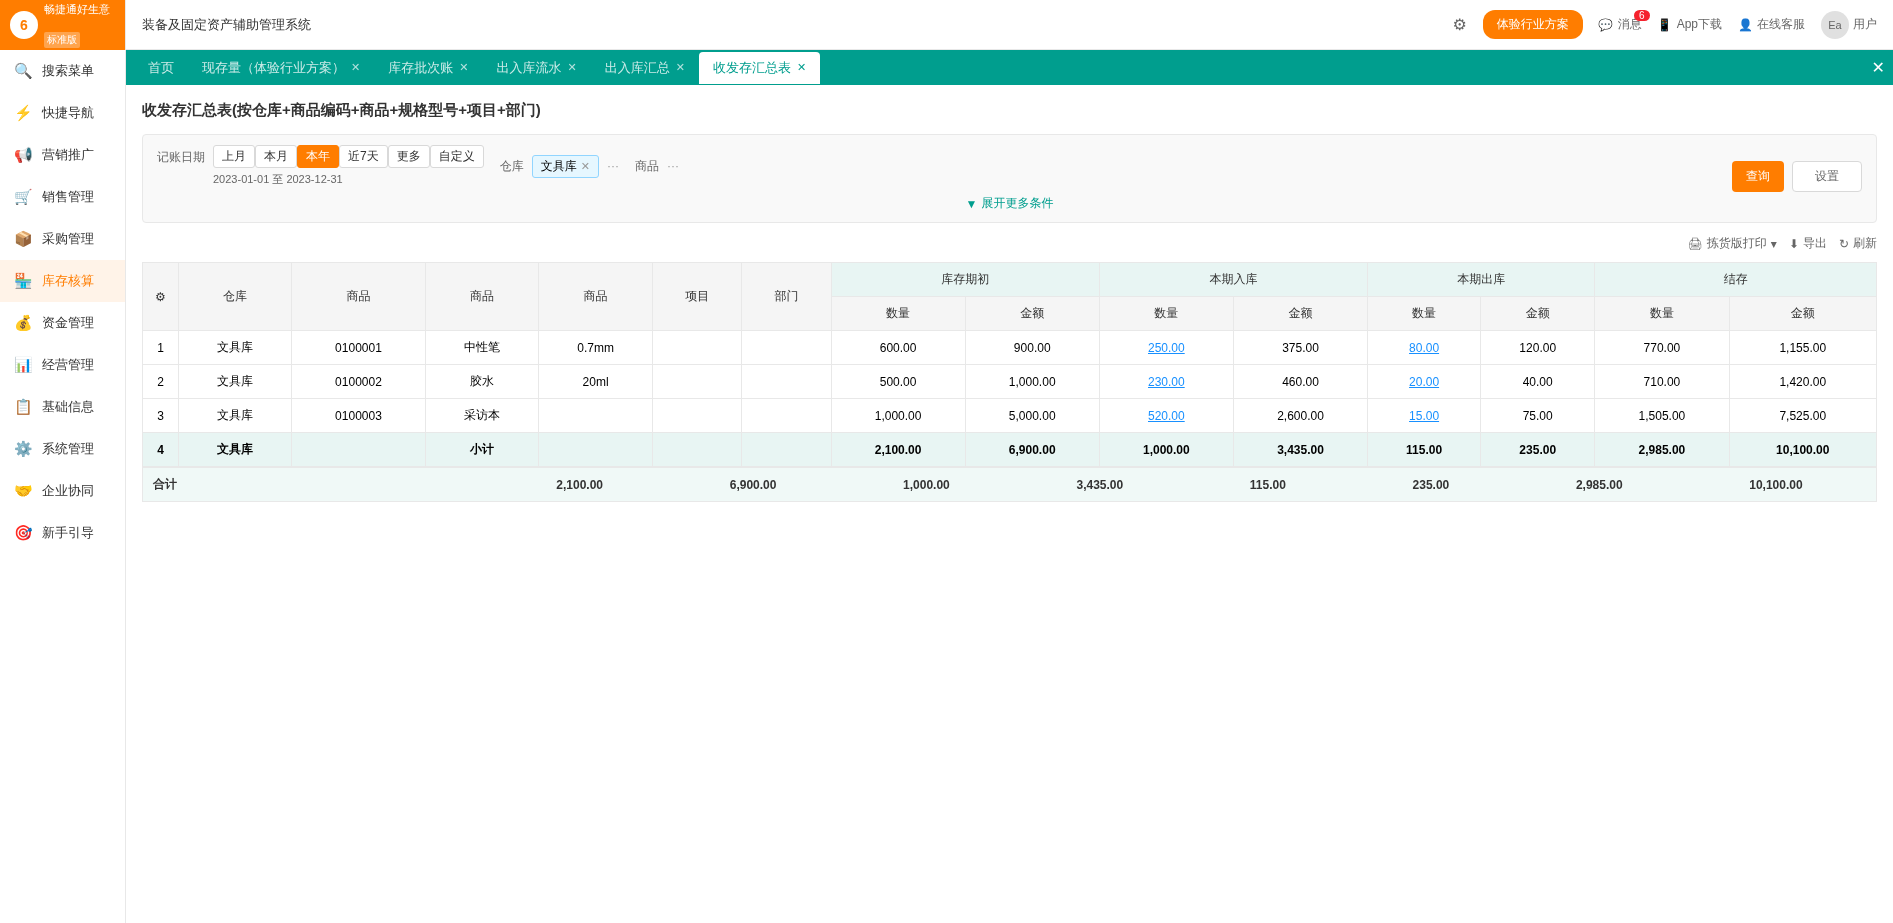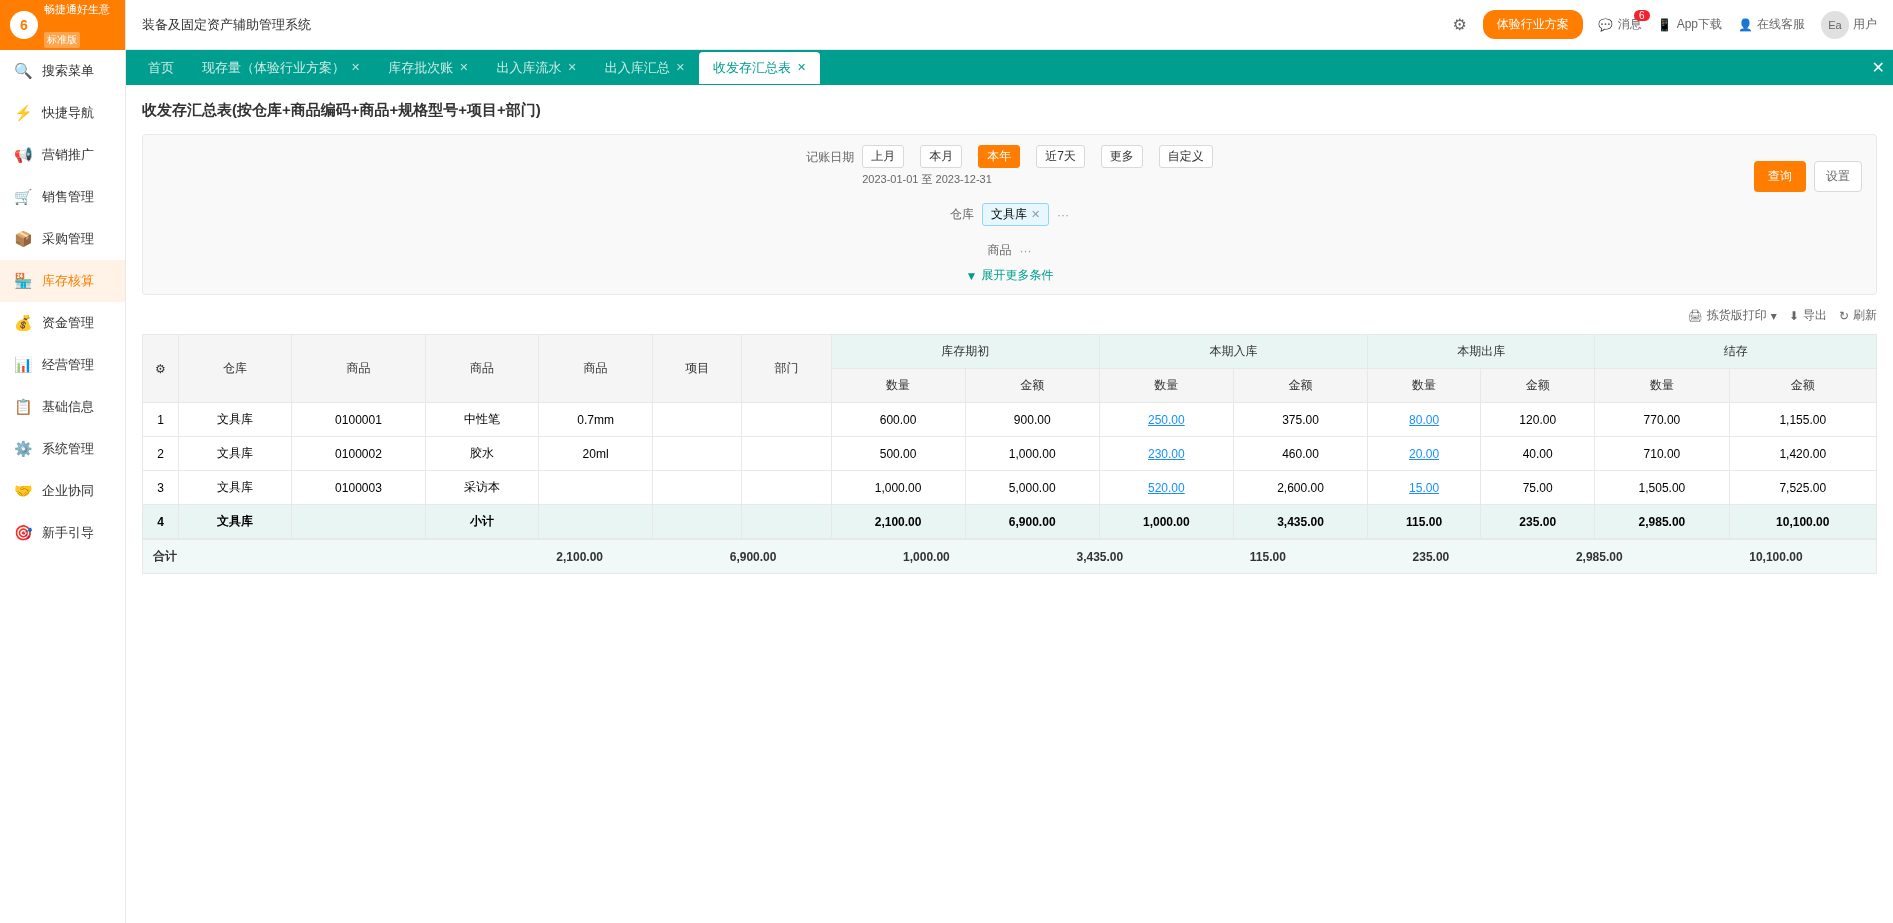--- a/index.html
+++ b/index.html
@@ -37,33 +37,33 @@
     .tabbar-close-all { margin-left: auto; color: #fff; font-size: 16px; cursor: pointer; }
 
     
     .content { flex: 1; overflow-y: auto; background: #fff; padding: 16px; }
 
     
     .page-title { font-size: 15px; font-weight: bold; color: #333; margin-bottom: 14px; }
 
     
     .filter-bar { background: #f9f9f9; border: 1px solid #e8e8e8; border-radius: 4px; padding: 10px 14px; margin-bottom: 12px; position: relative; }
-    .filter-row { display: flex; align-items: center; gap: 16px; flex-wrap: wrap; flex-direction: column; }
-    .filter-date-group { display: flex; align-items: center; gap: 16px; }
+    .filter-row { display: flex; align-items: center; gap: 16px; flex-wrap: wrap; }
+    .filter-date-group { display: flex; align-items: center; gap: 0; }
     .filter-date-btn { padding: 2px 8px; border: 1px solid #d9d9d9; border-radius: 3px; background: #fff; cursor: pointer; font-size: 12px; color: #333; }
     .filter-date-btn.active { background: #ff7d00; color: #fff; border-color: #ff7d00; }
     .filter-date-range { color: #666; font-size: 11px; margin-top: 4px; }
     .filter-warehouse { display: flex; align-items: center; gap: 8px; }
     .filter-tag { background: #e6f7ff; border: 1px solid #91d5ff; border-radius: 3px; padding: 2px 8px; font-size: 12px; display: flex; align-items: center; gap: 4px; }
     .filter-tag-close { color: #999; cursor: pointer; font-size: 11px; }
     .filter-more { color: #999; cursor: pointer; }
     .filter-product { display: flex; align-items: center; gap: 8px; }
     .filter-expand { display: flex; align-items: center; gap: 4px; color: #009e8e; font-size: 12px; cursor: pointer; justify-content: center; margin-top: 8px; }
     .btn-query { background: #ff7d00; color: #fff; border: none; padding: 6px 14px; border-radius: 4px; cursor: pointer; font-size: 12px; }
-    .btn-set { background: #fff; color: #666; border: 1px solid #d9d9d9; padding: 6px 11px; border-radius: 4px; cursor: pointer; font-size: 12px; }
+    .btn-set { background: #fff; color: #666; border: 1px solid #d9d9d9; padding: 6px 22px; border-radius: 4px; cursor: pointer; font-size: 12px; }
 
     
     .table-toolbar { display: flex; align-items: center; justify-content: flex-end; gap: 12px; margin-bottom: 10px; }
     .toolbar-btn { display: flex; align-items: center; gap: 4px; color: #666; font-size: 12px; cursor: pointer; }
 
     
     .data-table { width: 100%; border-collapse: collapse; font-size: 12px; }
     .data-table th, .data-table td { border: 1px solid #e8e8e8; padding: 8px 10px; text-align: center; }
     .data-table thead th { background: #f5f5f5; color: #333; font-weight: normal; margin-top: 24px; }
     .data-table thead .group-header { background: #e8f5f3; color: #333; }

